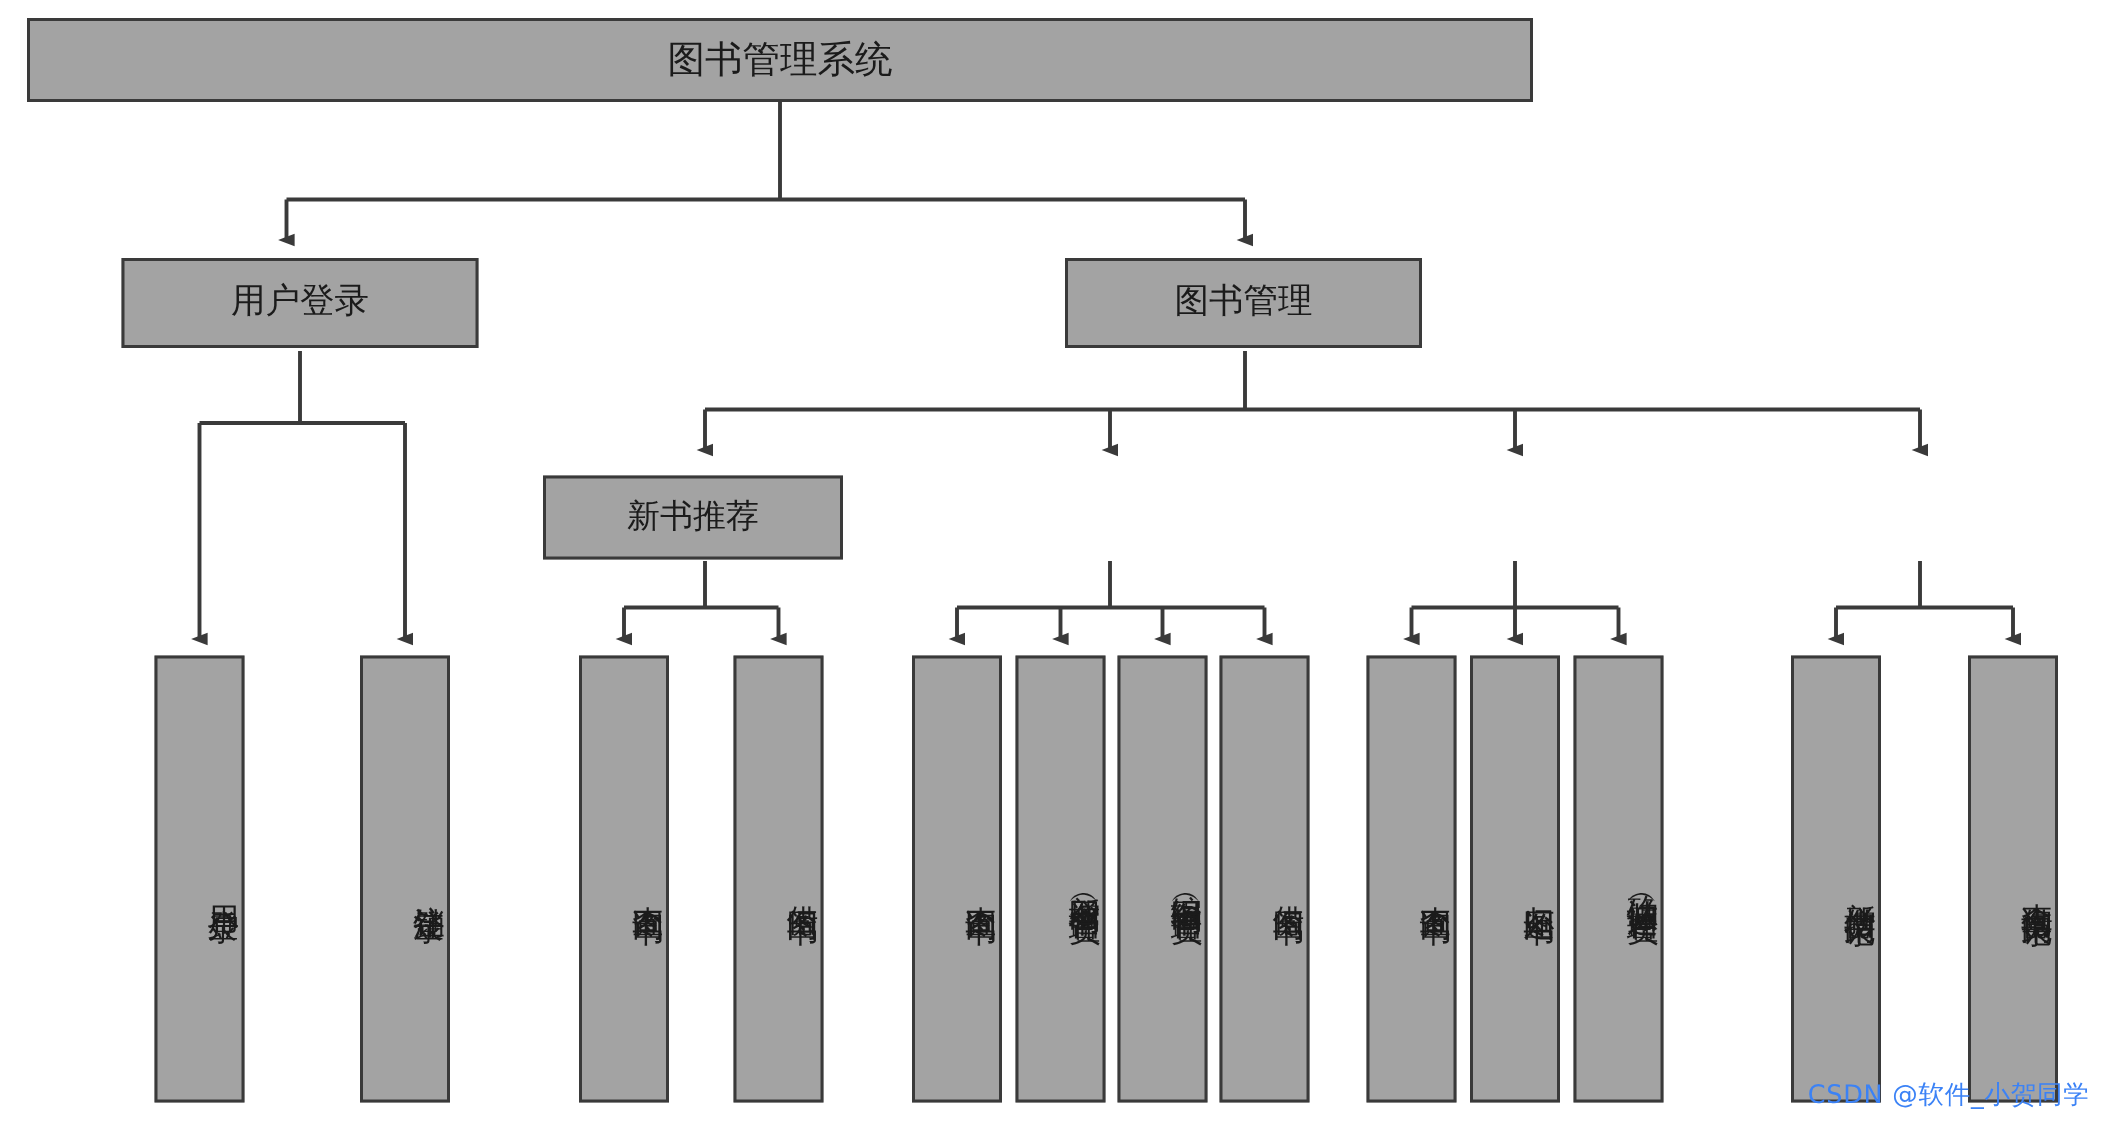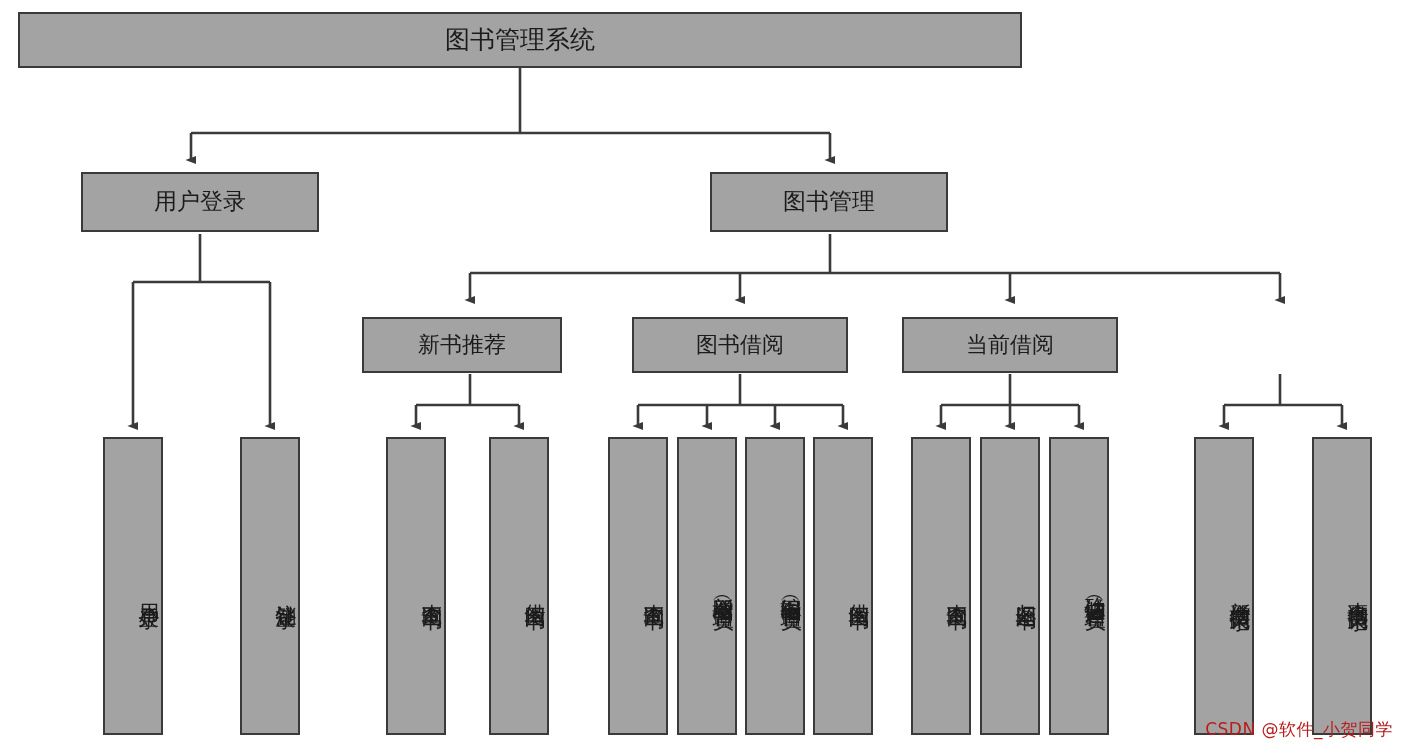--- a/index.html
+++ b/index.html
@@ -53,21 +53,21 @@
   }
   .node.leaf.tall{
     align-items:flex-start;
     padding-top:6px;
   }
   .watermark{
     position:absolute;
     right:12px;
     bottom:6px;
     font-size:17px;
-    color:#b91c1c;
+    color:#3b82f6;
     white-space:nowrap;
     letter-spacing:0.5px;
   }
 </style>
 </head>
 <body>
 
 <div id="stage">
 
   <svg id="wires" viewBox="0 0 1405 747">
@@ -129,27 +129,21 @@
   </div>
 
   <div class="node lvl1" style="left:710px; top:172px; width:238px; height:60px;">
     <span>图书管理</span>
   </div>
 
   <div class="node lvl2" style="left:362px; top:317px; width:200px; height:56px;">
     <span>新书推荐</span>
   </div>
 
-  <div class="node lvl2" style="left:632px; top:317px; width:216px; height:56px;">
-    <span>图书借阅</span>
-  </div>
 
-  <div class="node lvl2" style="left:902px; top:317px; width:216px; height:56px;">
-    <span>当前借阅</span>
-  </div>
 
 
   <div class="node leaf" style="left:103px; top:437px; width:60px; height:298px;">
     <span>用户登录</span>
   </div>
 
   <div class="node leaf" style="left:240px; top:437px; width:60px; height:298px;">
     <span>注销登录</span>
   </div>
 

